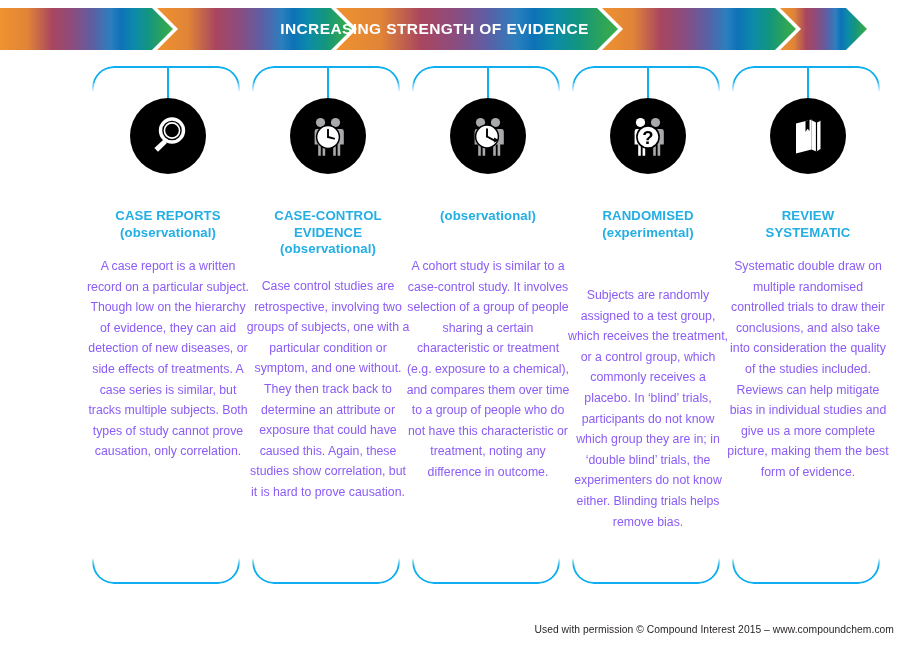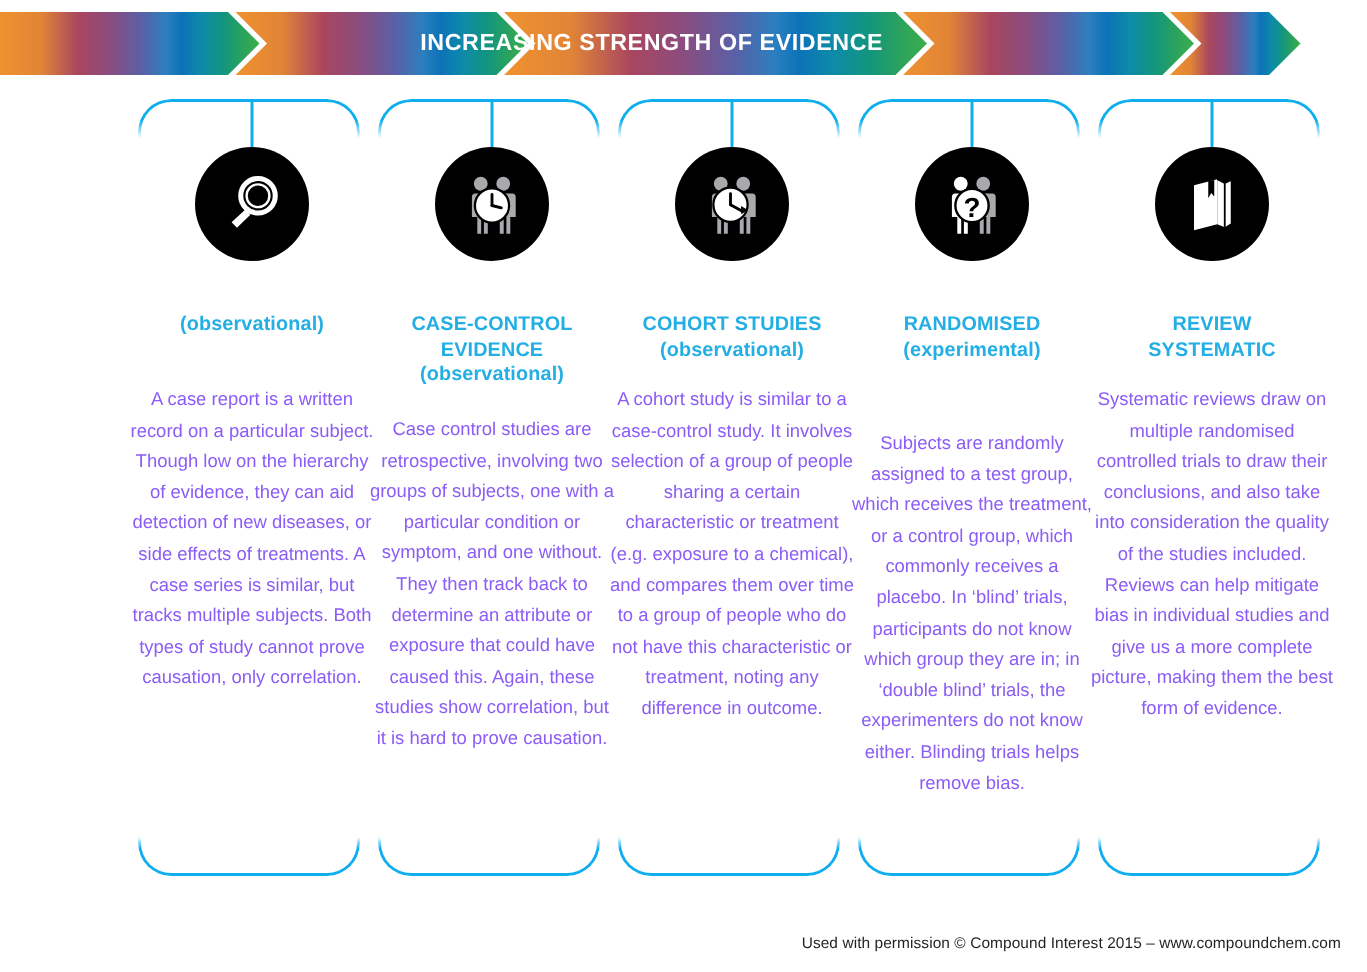--- a/index.html
+++ b/index.html
@@ -213,20 +213,21 @@
     </div>
     <div class="stem"></div>
     <div class="icon-circle">
       <svg width="46" height="46" viewBox="0 0 46 46">
         <circle cx="27" cy="17.5" r="11.5" fill="none" stroke="#ffffff" stroke-width="3.4"></circle>
         <circle cx="27" cy="17.5" r="7.6" fill="none" stroke="#ffffff" stroke-width="1.6"></circle>
         <path d="M18.6,26.6 L9.4,35.1 L13.0,38.8 L21.9,30.1 Z" fill="#ffffff"></path>
       </svg>
     </div>
     <div class="col-heading">
+      <span class="kicker">CASE REPORTS</span>
       <span class="sub">(observational)</span>
     </div>
     <div class="col-body body-0">A case report is a written record on a particular subject. Though low on the hierarchy of evidence, they can aid detection of new diseases, or side effects of treatments. A case series is similar, but tracks multiple subjects. Both types of study cannot prove causation, only correlation.</div>
   </div>
 
   <div class="col col-1">
     <div class="card-frame">
       <div class="edge-top"></div>
       <div class="edge-bottom"></div>
     </div>
@@ -270,21 +271,20 @@
         </g>
         <circle cx="22" cy="23.5" r="11.4" fill="#ffffff" stroke="#000000" stroke-width="1.5"></circle>
         <g stroke="#000000" stroke-width="1.9" stroke-linecap="round">
           <line x1="22" y1="23.5" x2="22" y2="16.1"></line>
           <line x1="22" y1="23.5" x2="29.6" y2="27.6"></line>
         </g>
         <path d="M29.0,24.4 L33.6,27.0 L29.2,29.8 Z" fill="#000000"></path>
       </svg>
     </div>
     <div class="col-heading">
-      <span class="kicker">COHORT STUDIES</span>
       <span class="sub">(observational)</span>
     </div>
     <div class="col-body body-2">A cohort study is similar to a case-control study. It involves selection of a group of people sharing a certain characteristic or treatment (e.g. exposure to a chemical), and compares them over time to a group of people who do not have this characteristic or treatment, noting any difference in outcome.</div>
   </div>
 
   <div class="col col-3">
     <div class="card-frame">
       <div class="edge-top"></div>
       <div class="edge-bottom"></div>
     </div>
@@ -323,18 +323,18 @@
         <path d="M31.5,9.0 L35.5,7.2 L35.5,36.0 L31.5,38.5 Z" fill="#ffffff"></path>
         <path d="M26.5,6.5 L31.5,9.0 L35.5,7.2" fill="none" stroke="#000000" stroke-width="1.2"></path>
         <path d="M31.5,9.0 L31.5,38.5" fill="none" stroke="#000000" stroke-width="1.2"></path>
         <path d="M20.5,7.9 L24.5,6.8 L24.5,18.0 L22.5,15.7 L20.5,19.1 Z" fill="#000000"></path>
       </svg>
     </div>
     <div class="col-heading">
       <span class="kicker">REVIEW</span>
       <span class="kicker">SYSTEMATIC</span>
     </div>
-    <div class="col-body body-4">Systematic reviews draw on multiple randomised controlled trials to draw their conclusions, and also take into consideration the quality of the studies included. Reviews can help mitigate bias in individual studies and give us a more complete picture, making them the best form of evidence.</div>
+    <div class="col-body body-4">Systematic double draw on multiple randomised controlled trials to draw their conclusions, and also take into consideration the quality of the studies included. Reviews can help mitigate bias in individual studies and give us a more complete picture, making them the best form of evidence.</div>
   </div>
 
 </div>
 
 <div id="footer">Used with permission © Compound Interest 2015 – www.compoundchem.com</div>
 
 </body></html>

